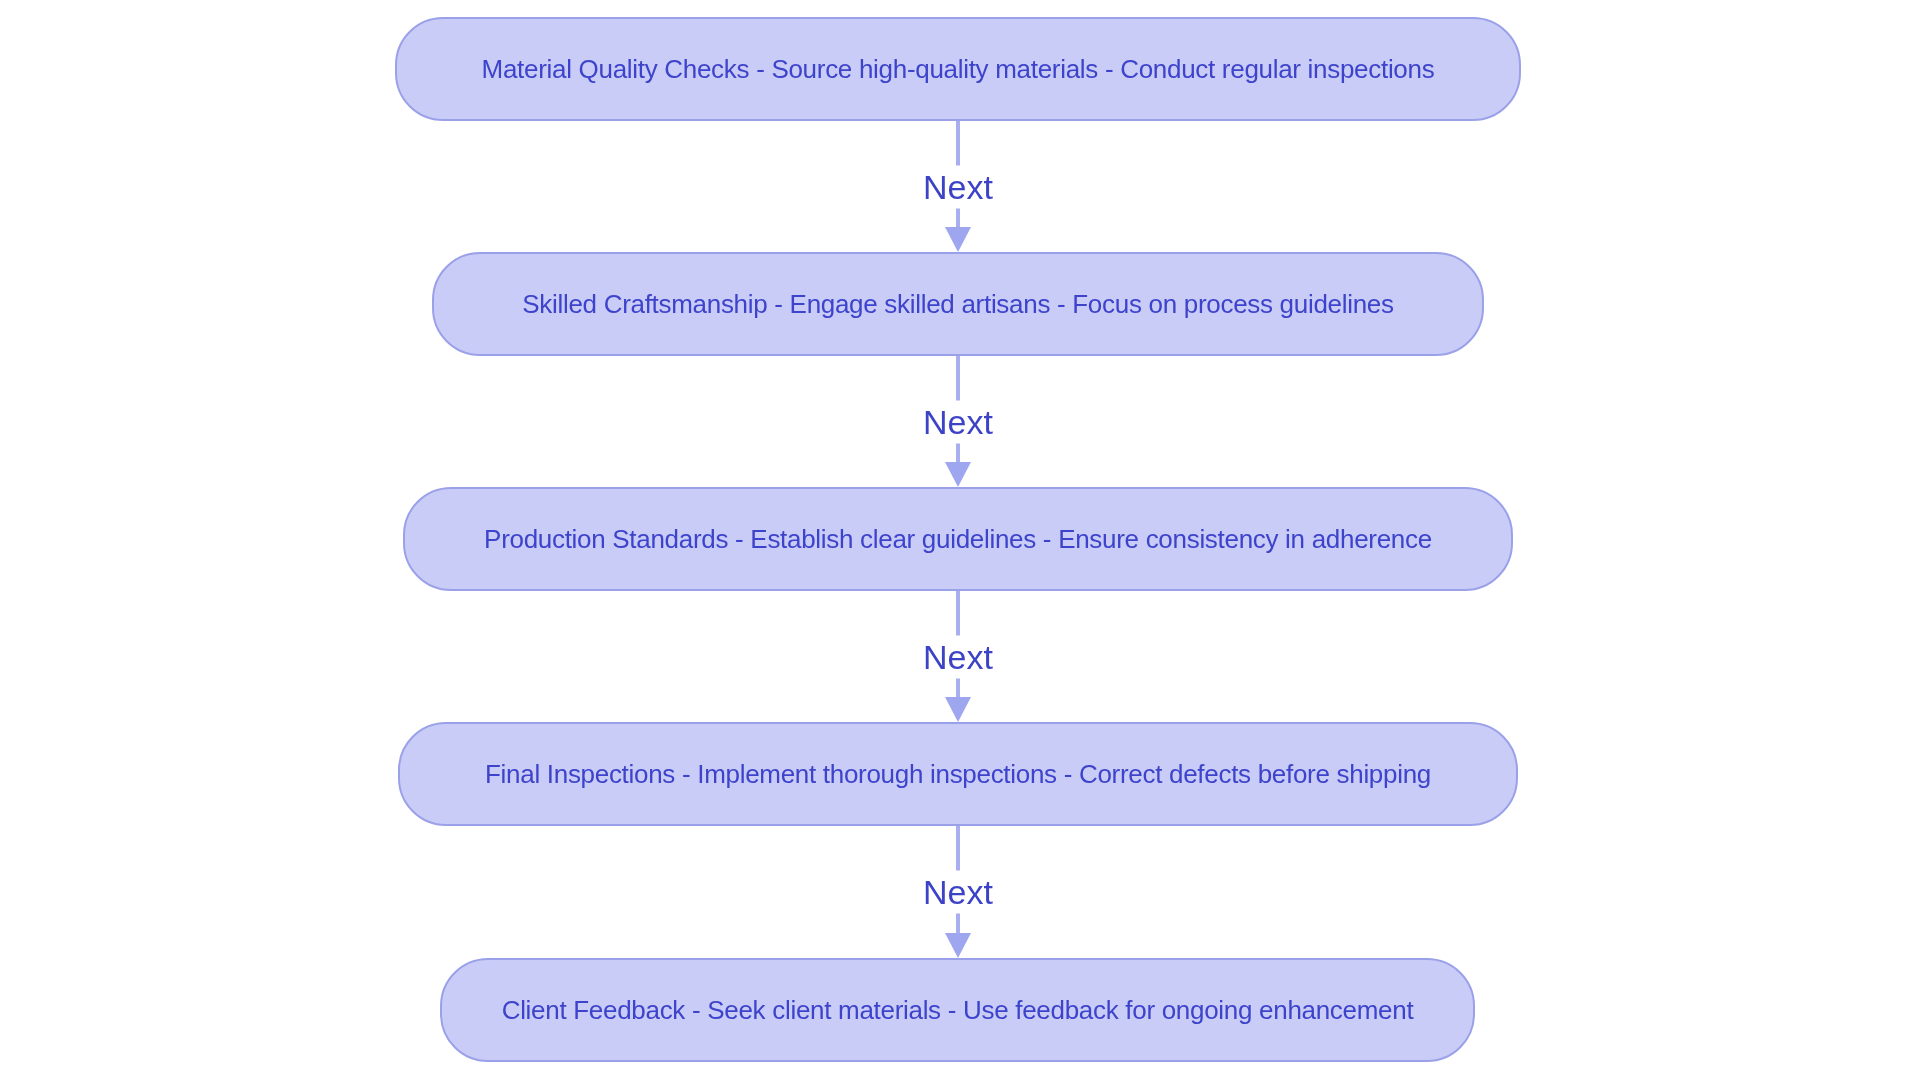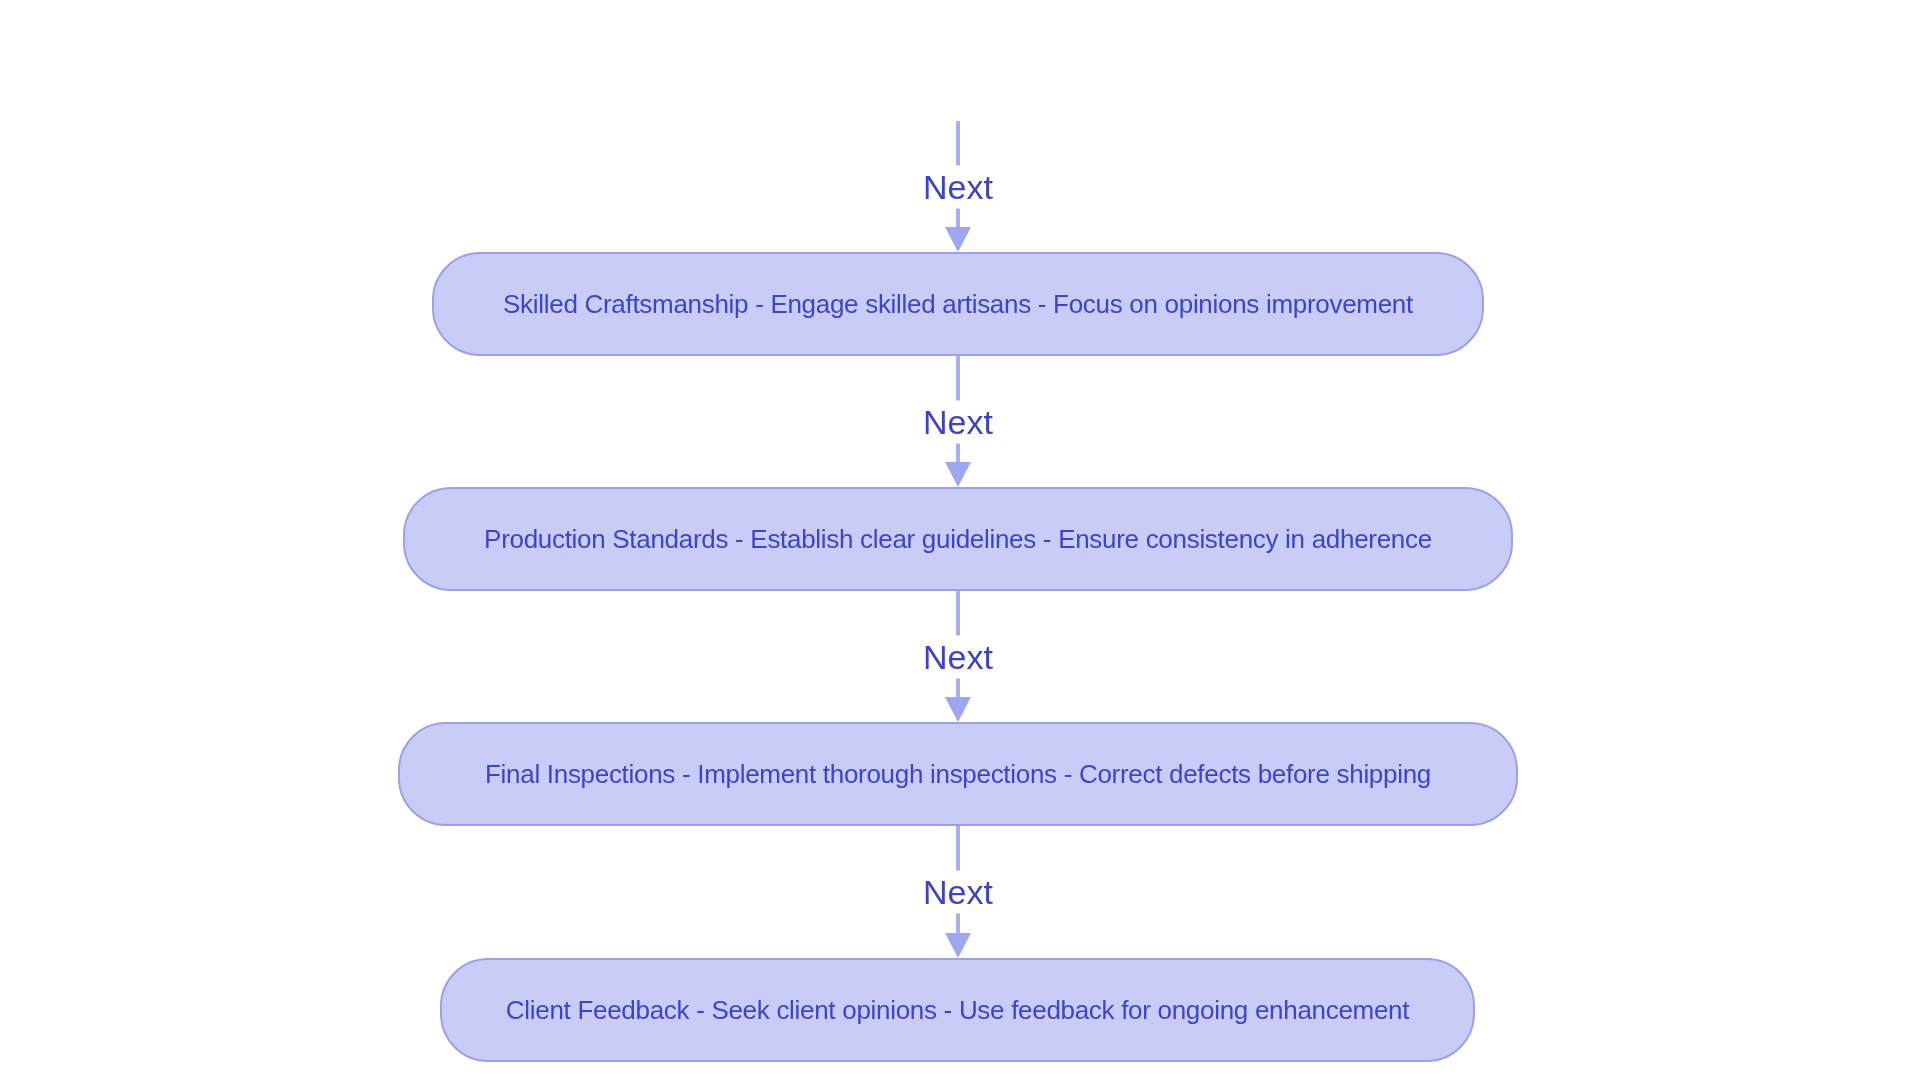--- a/index.html
+++ b/index.html
@@ -78,29 +78,32 @@
     font-size: 34px;
     color: var(--edge_label, #3d43c6);
     white-space: nowrap;
   }
 </style>
 </head>
 <body>
 
 <div class="canvas">
 
+  <div class="node n1">
+    <span class="node-label">Material Quality Checks - Source high-quality materials - Conduct regular inspections</span>
+  </div>
 
   <div class="edge e1">
     <div class="edge-line"></div>
     <div class="arrowhead"></div>
     <span class="edge-label">Next</span>
   </div>
 
   <div class="node n2">
-    <span class="node-label">Skilled Craftsmanship - Engage skilled artisans - Focus on opinions improvement</span>
+    <span class="node-label">Skilled Craftsmanship - Engage skilled artisans - Focus on process guidelines</span>
   </div>
 
   <div class="edge e2">
     <div class="edge-line"></div>
     <div class="arrowhead"></div>
     <span class="edge-label">Next</span>
   </div>
 
   <div class="node n3">
     <span class="node-label">Production Standards - Establish clear guidelines - Ensure consistency in adherence</span>
@@ -116,16 +119,16 @@
     <span class="node-label">Final Inspections - Implement thorough inspections - Correct defects before shipping</span>
   </div>
 
   <div class="edge e4">
     <div class="edge-line"></div>
     <div class="arrowhead"></div>
     <span class="edge-label">Next</span>
   </div>
 
   <div class="node n5">
-    <span class="node-label">Client Feedback - Seek client opinions - Use feedback for ongoing enhancement</span>
+    <span class="node-label">Client Feedback - Seek client materials - Use feedback for ongoing enhancement</span>
   </div>
 
 </div>
 
 </body></html>

